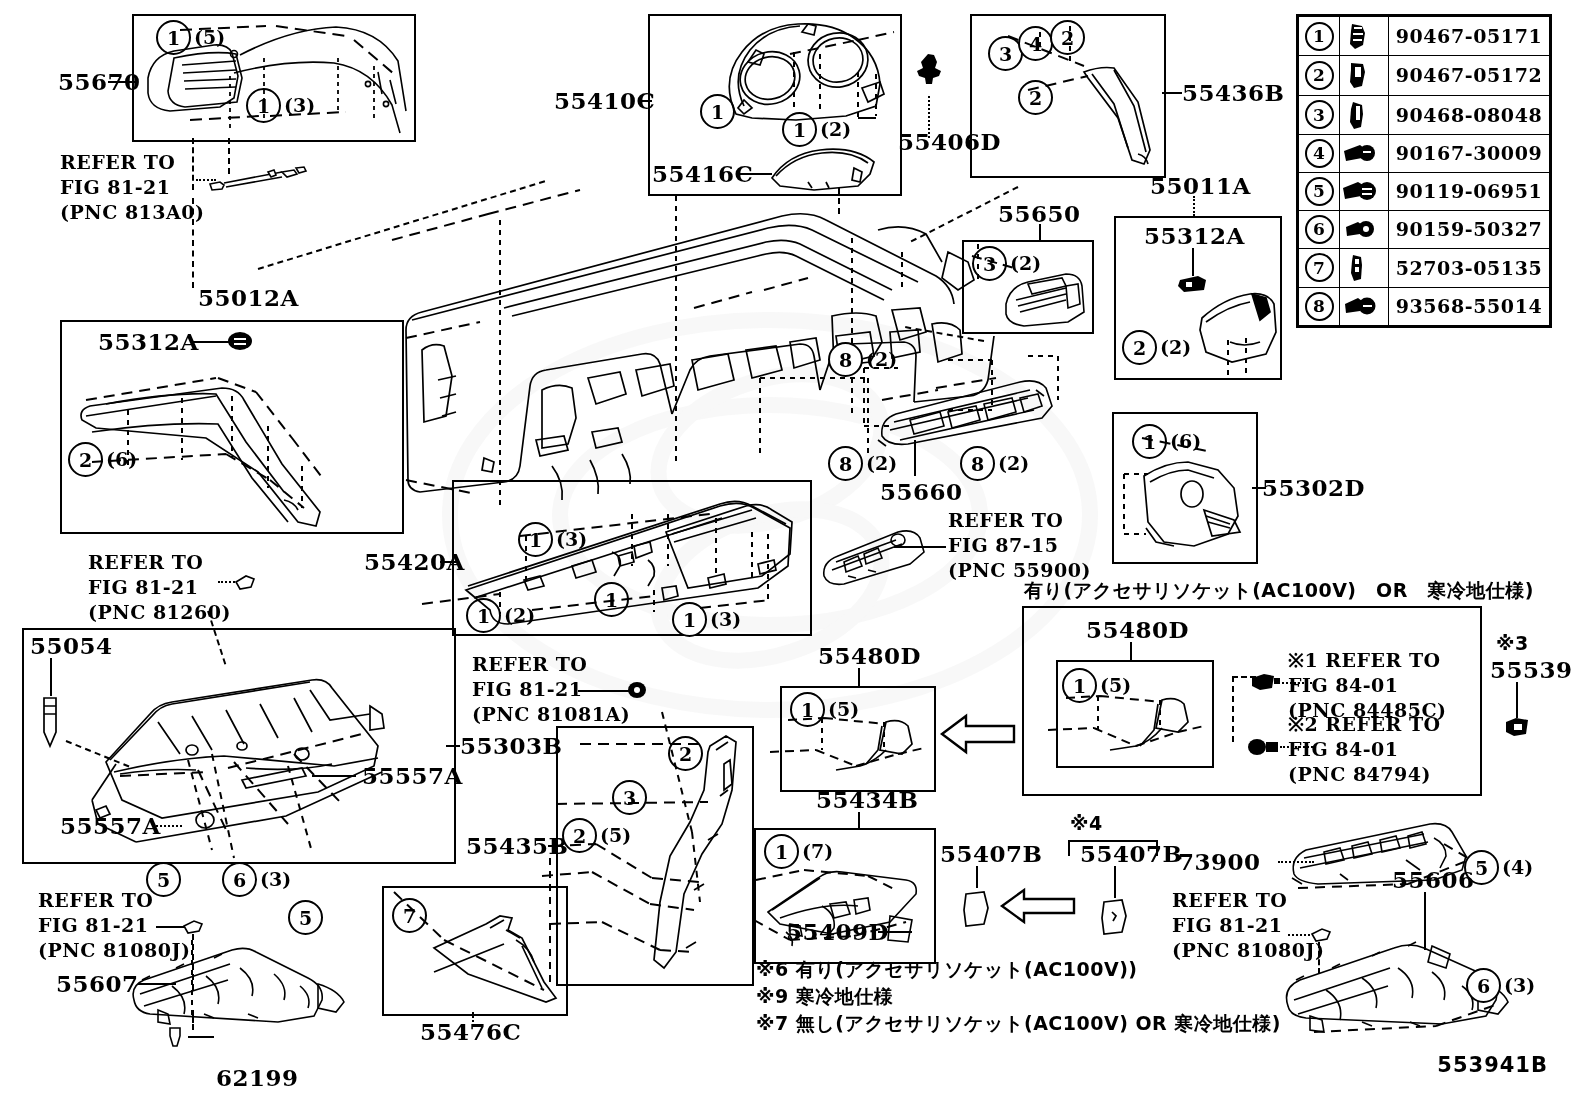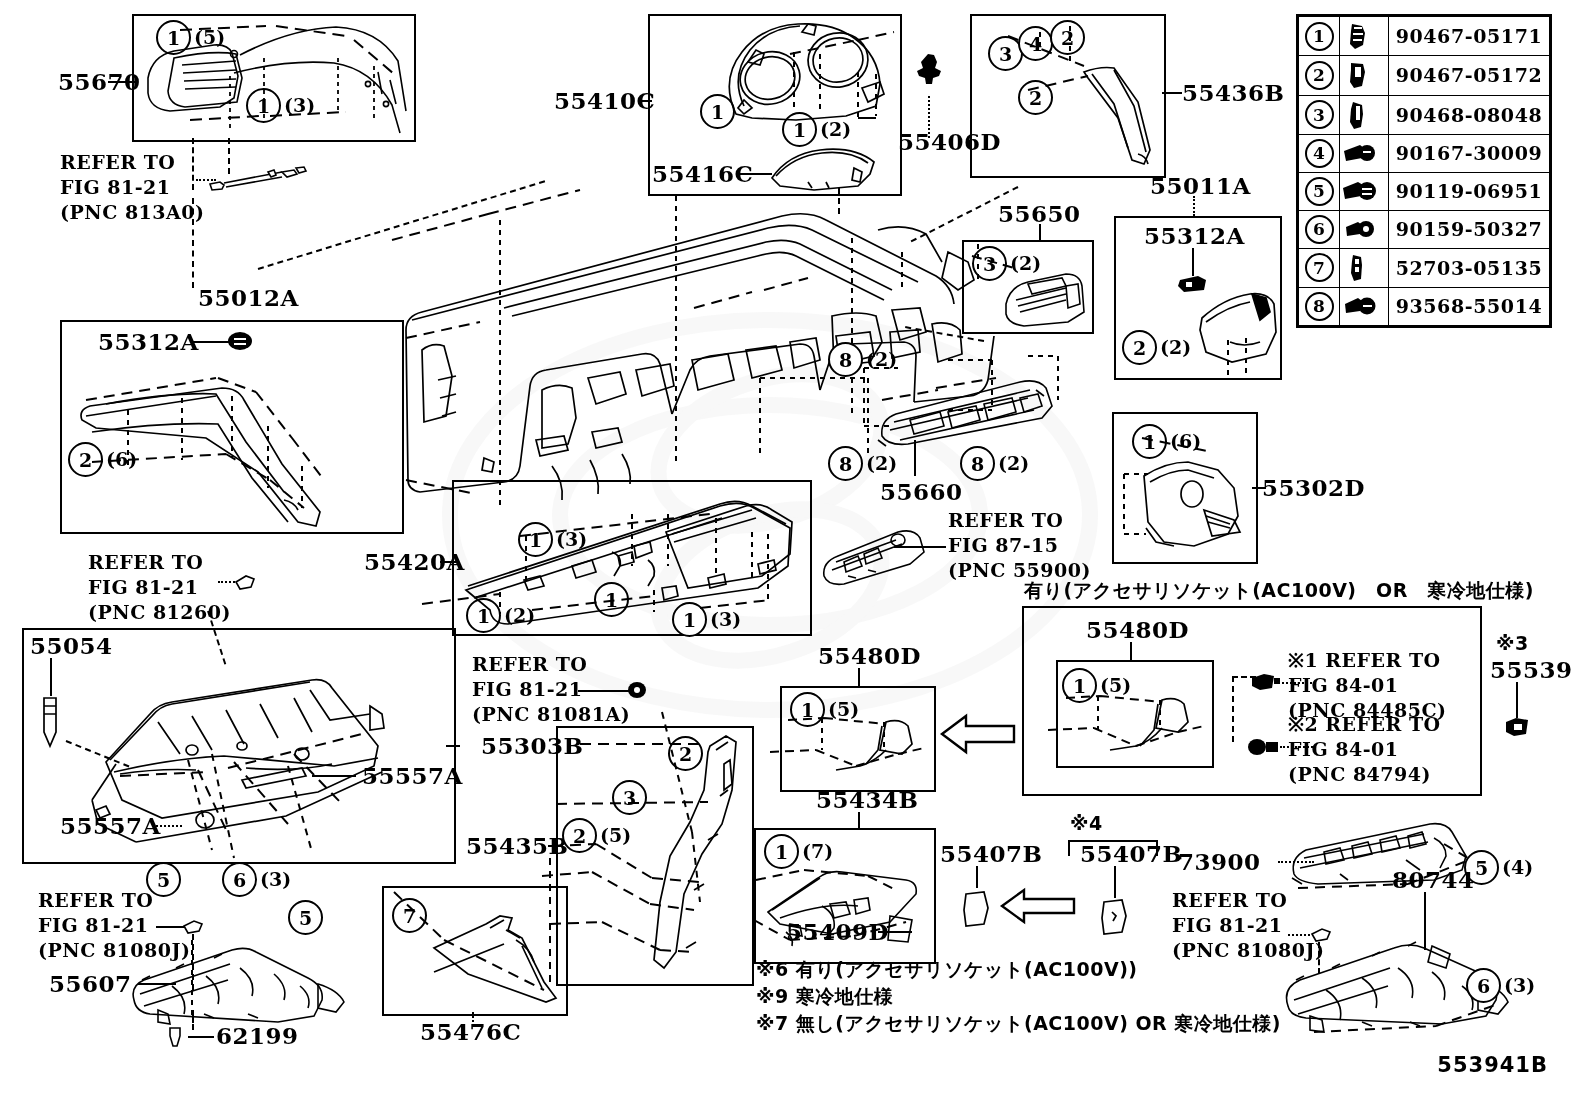--- a/index.html
+++ b/index.html
@@ -604,21 +604,21 @@
   <div class="ln hline" style="left:156px;top:926px;width:28px;"></div>
   <div style="position:absolute;left:182px;top:918px;">
     <svg width="22" height="16" viewBox="0 0 22 16">
         <g fill="none" stroke="#000" stroke-width="1.6">
       <path d="M2 8 l10 -5 8 3 -3 7 -11 2z" fill="#fff"></path>
     </g>
       </svg>
   </div>
   <div class="dlinev" style="left:192px;top:934px;height:56px;"></div>
 
-  <div class="lbl pn" style="left:49px;top:970px;">55607</div>
+  <div class="lbl pn" style="left:56px;top:970px;">55607</div>
   <div class="ln hline" style="left:138px;top:983px;width:38px;"></div>
   <div style="position:absolute;left:128px;top:938px;">
     <svg width="244" height="88" viewBox="0 0 244 88">
       <g fill="none" stroke="#000" stroke-width="1.6">
         <path d="M6 62 q-4 -14 10 -20 l88 -30 q14 -4 24 2 l52 26 q16 8 14 22 l-8 16 -36 6 -128 -8 q-14 -2 -16 -14z"></path>
         <path d="M12 56 l90 -30 M16 68 l84 -26"></path>
         <path d="M44 48 q16 12 12 28 M78 38 q16 12 12 28 M112 30 q16 12 12 28"></path>
         <path d="M146 36 q14 12 10 26 M172 48 q12 10 8 22"></path>
         <path d="M190 46 q20 6 26 18 l-8 10 -18 -4z"></path>
         <path d="M30 72 l10 4 2 10 -12 -2z"></path>
@@ -632,37 +632,37 @@
   </div>
   <div class="dlinev" style="left:192px;top:1010px;height:20px;"></div>
   <div style="position:absolute;left:164px;top:1026px;">
     <svg width="24" height="22" viewBox="0 0 24 22">
         <g fill="none" stroke="#000" stroke-width="1.6">
       <path d="M6 2 h10 v8 l-3 10 -4 0 -3 -10z" fill="#fff"></path>
     </g>
       </svg>
   </div>
   <div class="ln hline" style="left:188px;top:1036px;width:26px;"></div>
-  <div class="lbl pn" style="left:216px;top:1022px;">62199</div>
+  <div class="lbl pn" style="left:216px;top:1064px;">62199</div>
 
   <div class="lbl refer" style="left:472px;top:652px;">
     <div>REFER TO</div>
     <div>FIG 81-21</div>
     <div>(PNC 81081A)</div>
   </div>
   <div class="ln hline" style="left:578px;top:690px;width:52px;"></div>
   <div style="position:absolute;left:626px;top:680px;">
     <svg width="22" height="20" viewBox="0 0 22 20">
         <g fill="#000">
       <ellipse cx="11" cy="10" rx="9" ry="8"></ellipse>
           <circle cx="11" cy="10" r="3" fill="#fff"></circle>
     </g>
       </svg>
   </div>
-  <div class="lbl pn" style="left:481px;top:732px;text-align:center;">55303B</div>
+  <div class="lbl pn" style="left:460px;top:732px;text-align:center;">55303B</div>
   <div class="ln hline" style="left:446px;top:745px;width:14px;"></div>
   <div class="box" style="left:556px;top:726px;width:194px;height:256px;"></div>
   <div class="lbl pn" style="left:466px;top:832px;">55435B</div>
   <div class="ln hline" style="left:548px;top:845px;width:14px;"></div>
   <div class="circ" style="left:668px;top:736px;width:31px;height:31px;">2</div>
   <div class="circ" style="left:612px;top:780px;width:31px;height:31px;">3</div>
   <div class="circ" style="left:562px;top:818px;width:31px;height:31px;">2</div>
   <div class="qty" style="left:600px;top:824px;">(5)</div>
   <div style="position:absolute;left:590px;top:730px;">
     <svg width="156" height="250" viewBox="0 0 156 250">
@@ -880,21 +880,21 @@
   <div class="dotline" style="left:1288px;top:934px;width:26px;"></div>
   <div style="position:absolute;left:1310px;top:926px;">
     <svg width="22" height="16" viewBox="0 0 22 16">
         <g fill="none" stroke="#000" stroke-width="1.6">
       <path d="M2 8 l10 -5 8 3 -3 7 -11 2z" fill="#fff"></path>
     </g>
       </svg>
   </div>
   <div class="dlinev" style="left:1318px;top:942px;height:32px;"></div>
 
-  <div class="lbl pn" style="left:1392px;top:866px;">80744</div>
+  <div class="lbl pn" style="left:1392px;top:866px;">55606</div>
   <div class="ln vline" style="left:1424px;top:892px;height:58px;"></div>
   <div style="position:absolute;left:1282px;top:932px;">
     <svg width="236" height="110" viewBox="0 0 236 110">
       <g fill="none" stroke="#000" stroke-width="1.6">
         <path d="M6 74 q-6 -18 12 -26 l94 -32 q16 -6 30 0 l58 26 q18 10 14 26 l-10 16 -44 8 -136 -6 q-16 -2 -18 -12z"></path>
         <path d="M12 68 l96 -32 M16 82 l90 -28"></path>
         <path d="M44 58 q18 12 14 30 M80 46 q18 12 14 30 M116 36 q18 12 14 30"></path>
         <path d="M150 40 q16 12 12 28 M180 54 q14 10 10 24"></path>
         <path d="M196 50 q24 6 30 20 l-10 12 -20 -4z"></path>
         <path d="M28 84 l12 4 2 12 -14 -2z"></path>

